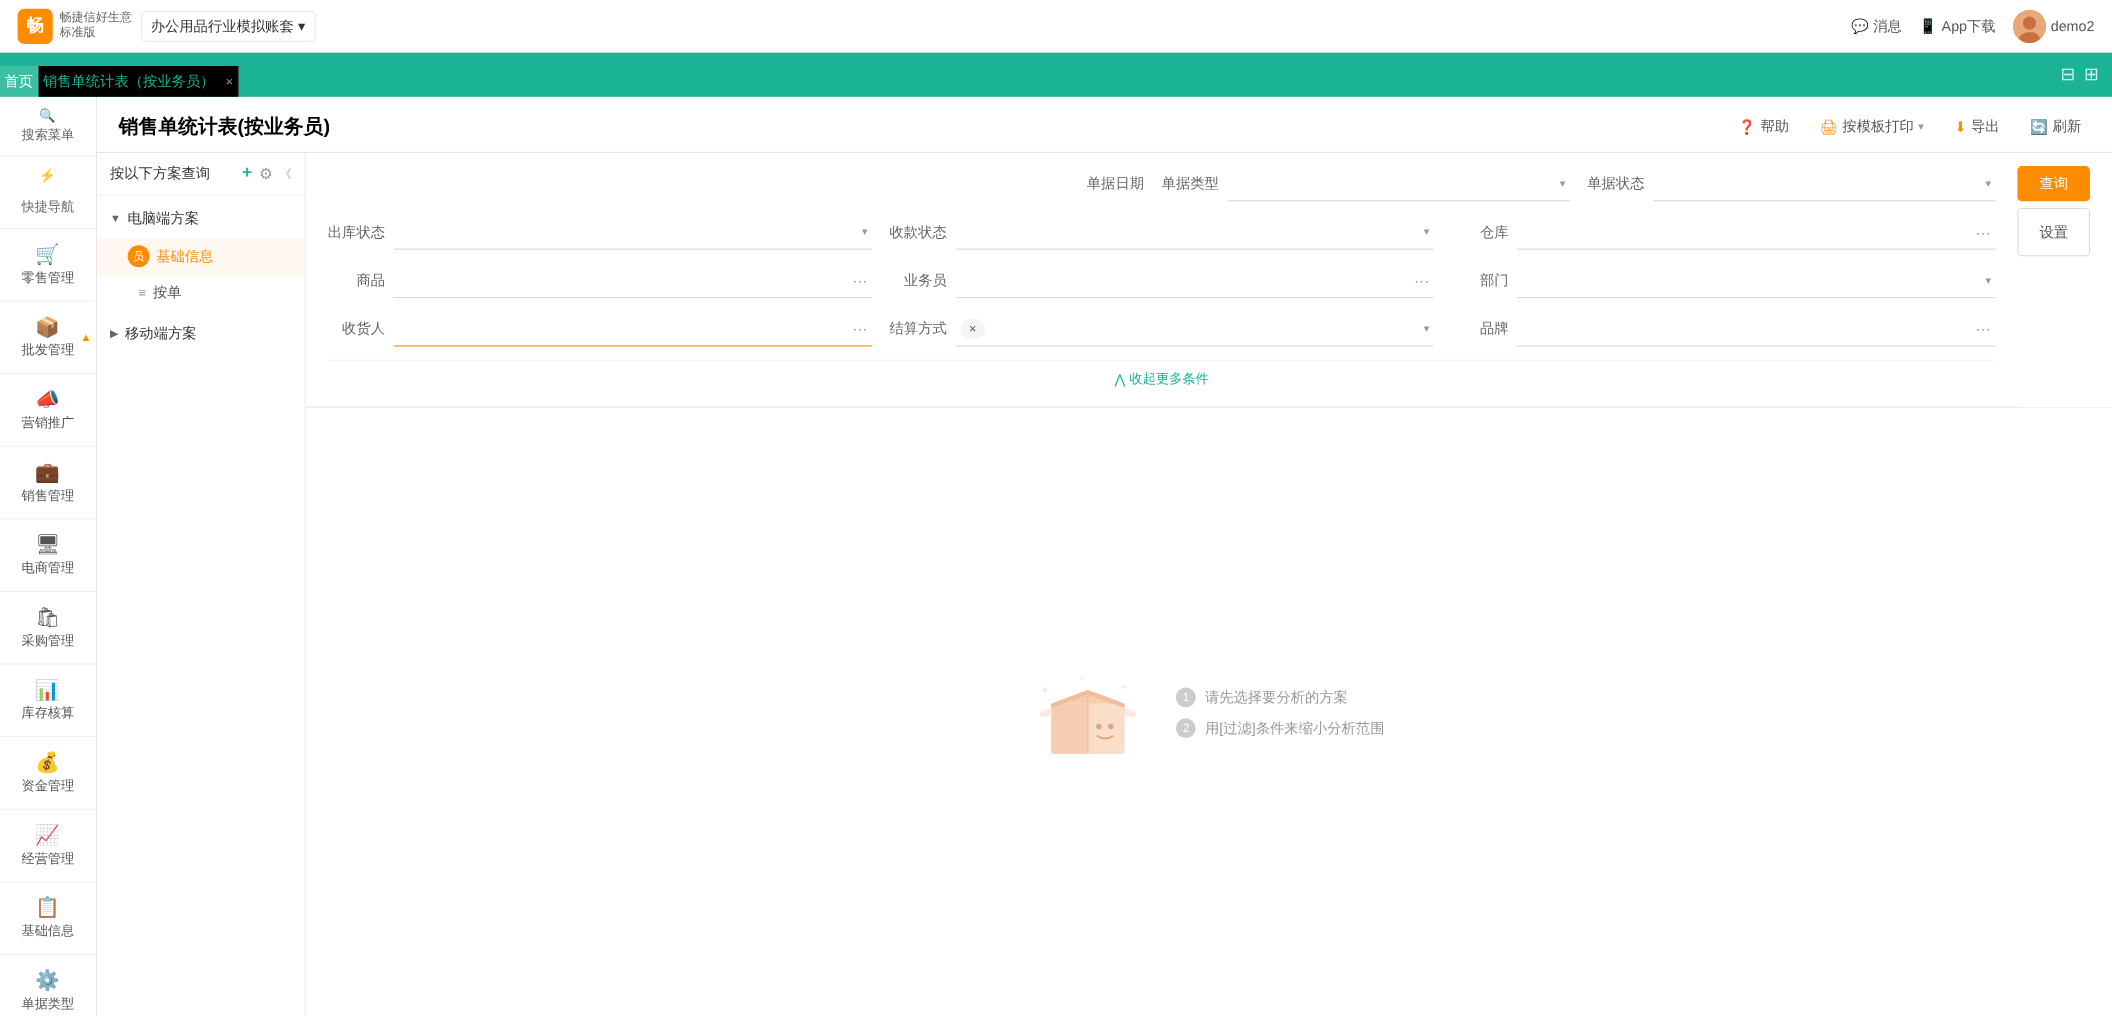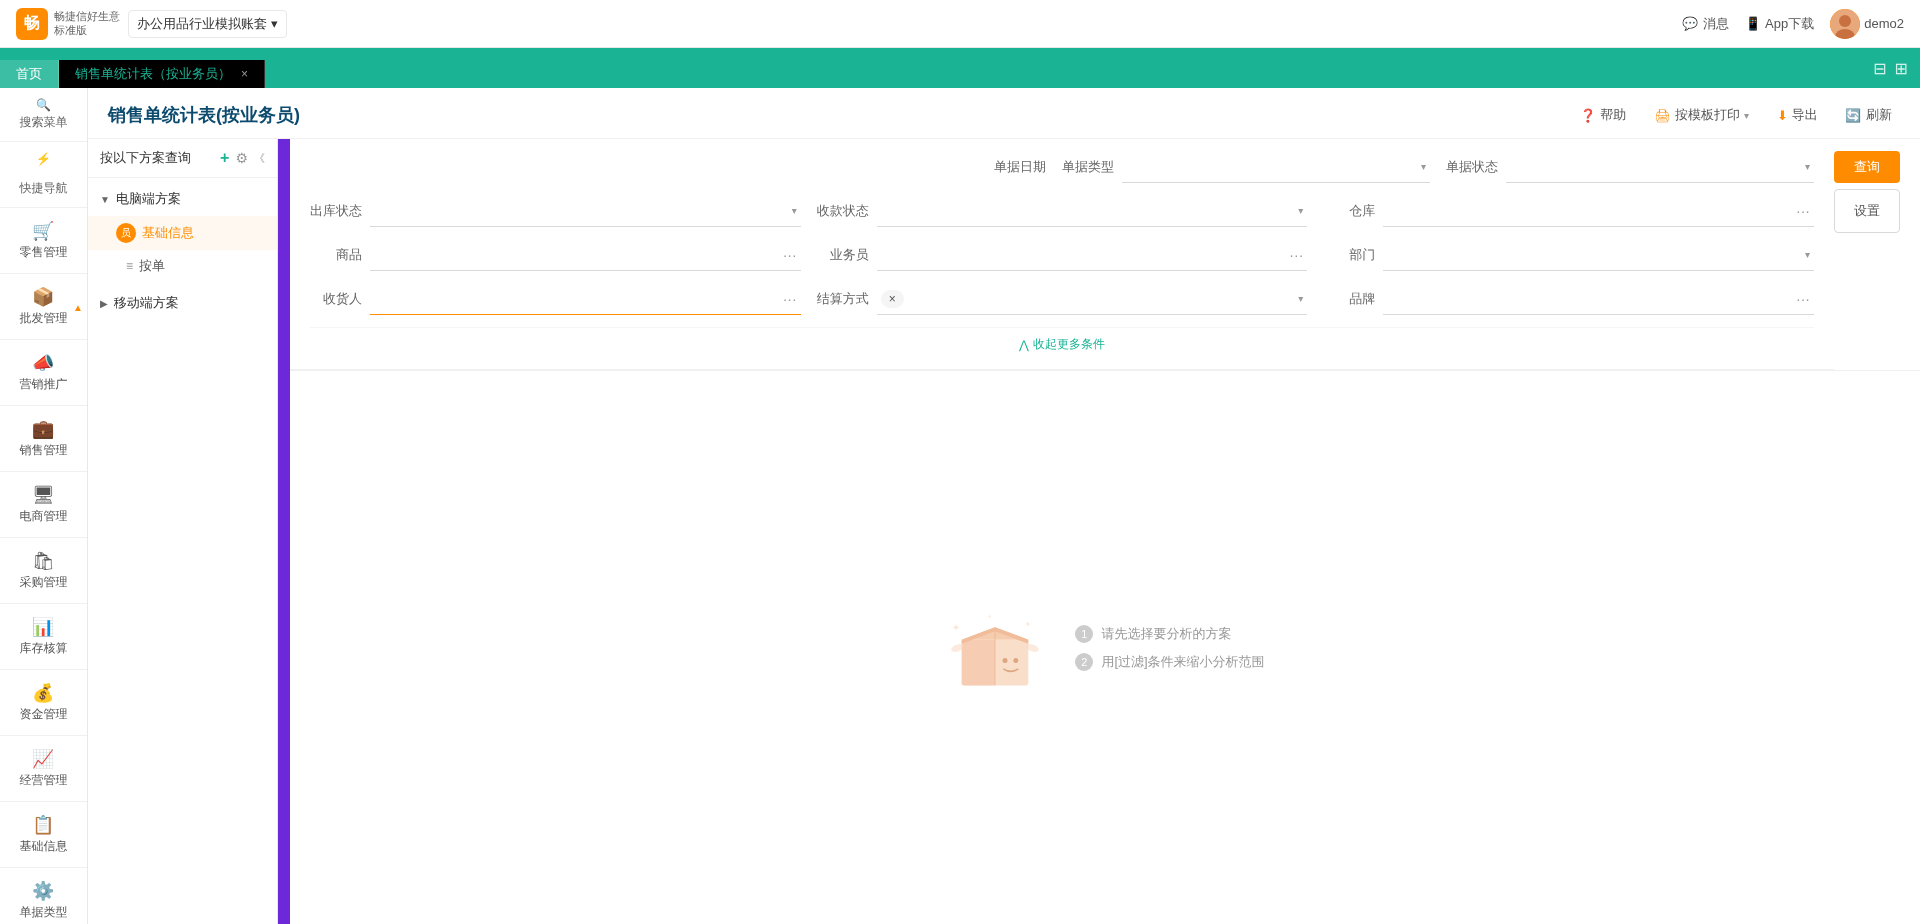--- a/index.html
+++ b/index.html
@@ -84,21 +84,21 @@
     .tab-bar {
       height: 40px;
       background: #1ab394;
       display: flex;
       align-items: stretch;
       flex-shrink: 0;
     }
     .tab-item {
       display: flex;
       align-items: center;
-      padding: 0 16px;
+      padding: 0 4px;
       color: rgba(255,255,255,0.85);
       cursor: pointer;
       font-size: 13px;
       gap: 6px;
       border-right: 1px solid rgba(255,255,255,0.2);
       margin-top: 12px;
     }
     .tab-item.active {
       background: #000000;
       color: #1ab394;
@@ -177,22 +177,22 @@
       display: flex;
       flex-direction: column;
       overflow: hidden;
     }
 
     
     .page-body {
       display: flex;
       flex: 1;
       overflow: hidden;
-      background: #6d28d9;
-      gap: 12px;
+      background: #ec4899;
+      gap: 0;
     }
 
     
     .scheme-panel {
       width: 190px;
       background: #fff;
       border-right: 1px solid #e8e8e8;
       flex-shrink: 0;
       overflow-y: auto;
     }
@@ -290,21 +290,21 @@
       padding: 14px 20px 10px;
       display: flex;
       align-items: center;
       justify-content: space-between;
       border-bottom: 1px solid #f0f0f0;
       background: #fff;
     }
     .page-title {
       font-size: 18px;
       font-weight: 600;
-      color: #0c4a6e;
+      color: #000000;
     }
     .title-actions {
       display: flex;
       align-items: center;
       gap: 12px;
     }
     .title-action-btn {
       display: flex;
       align-items: center;
       gap: 4px;

